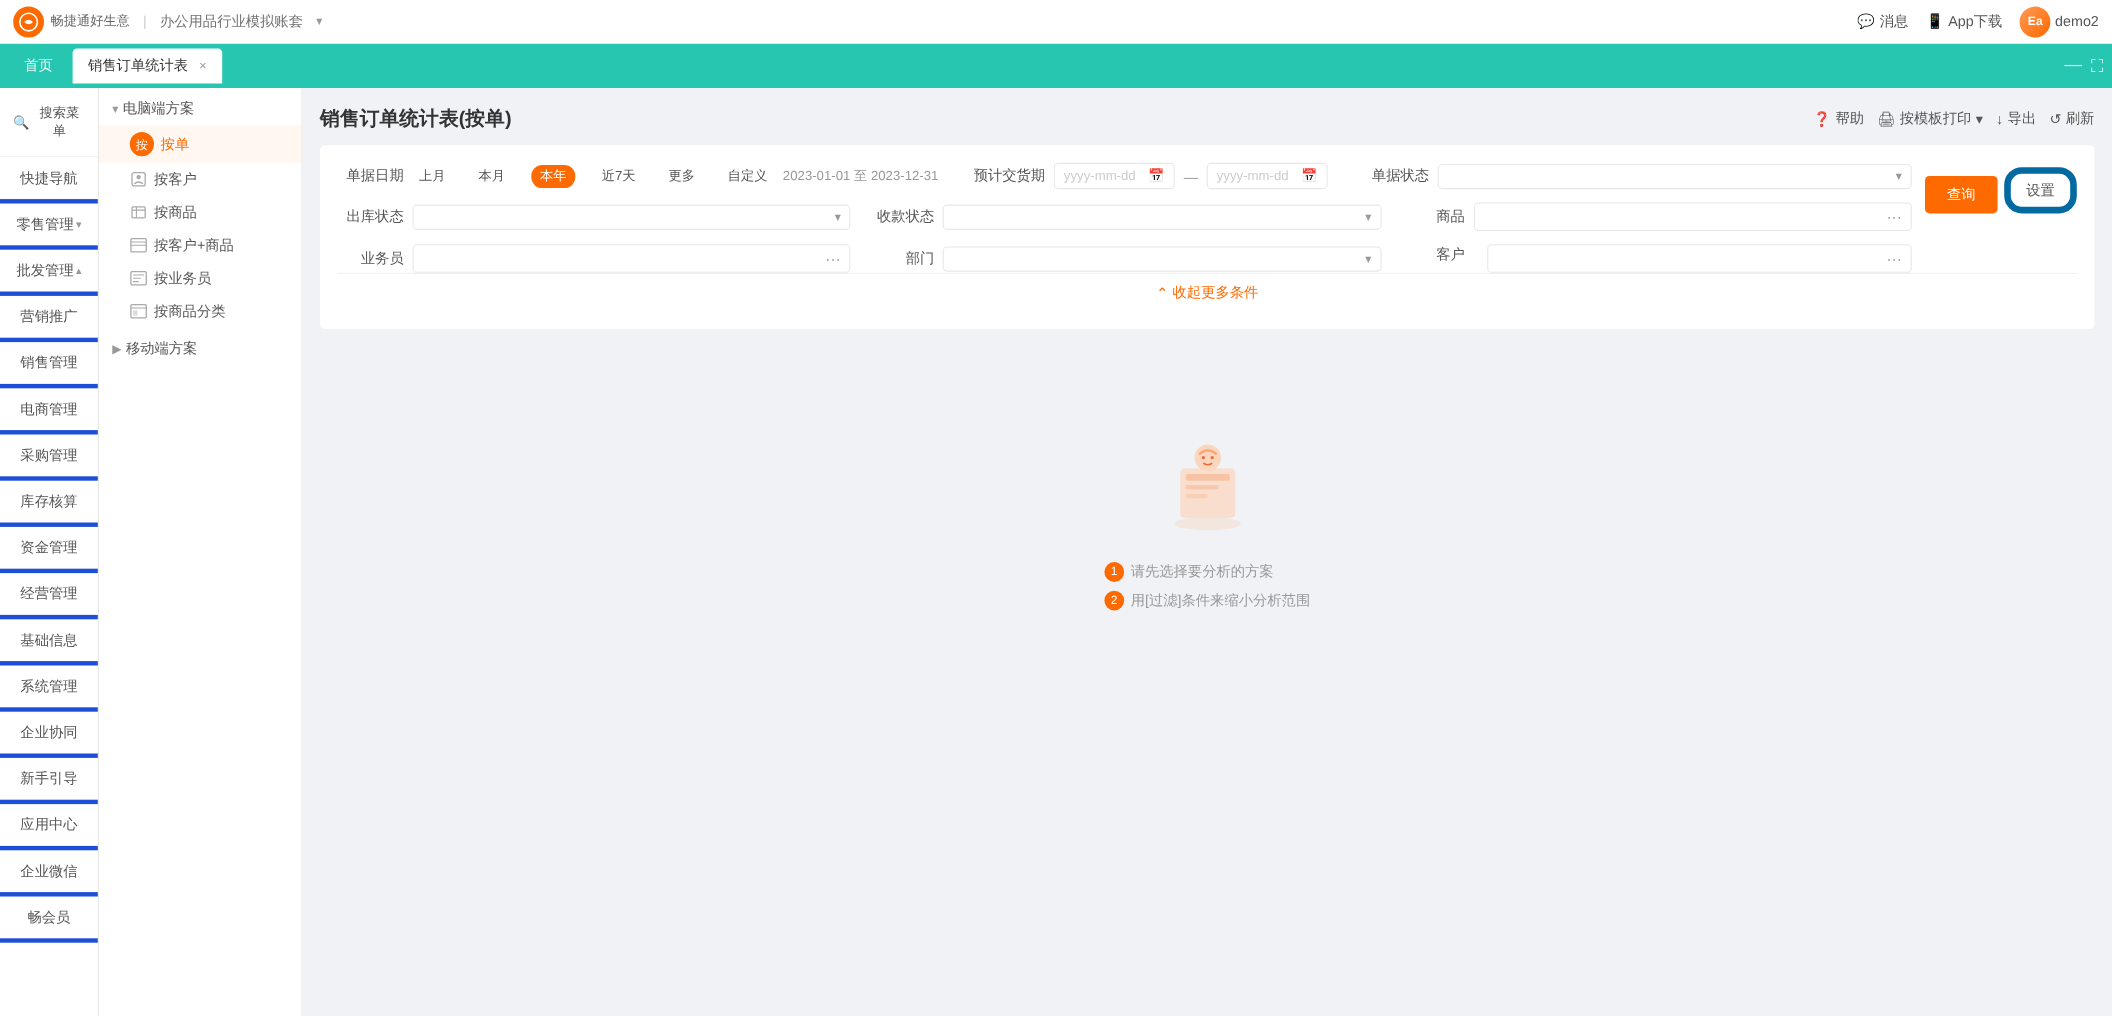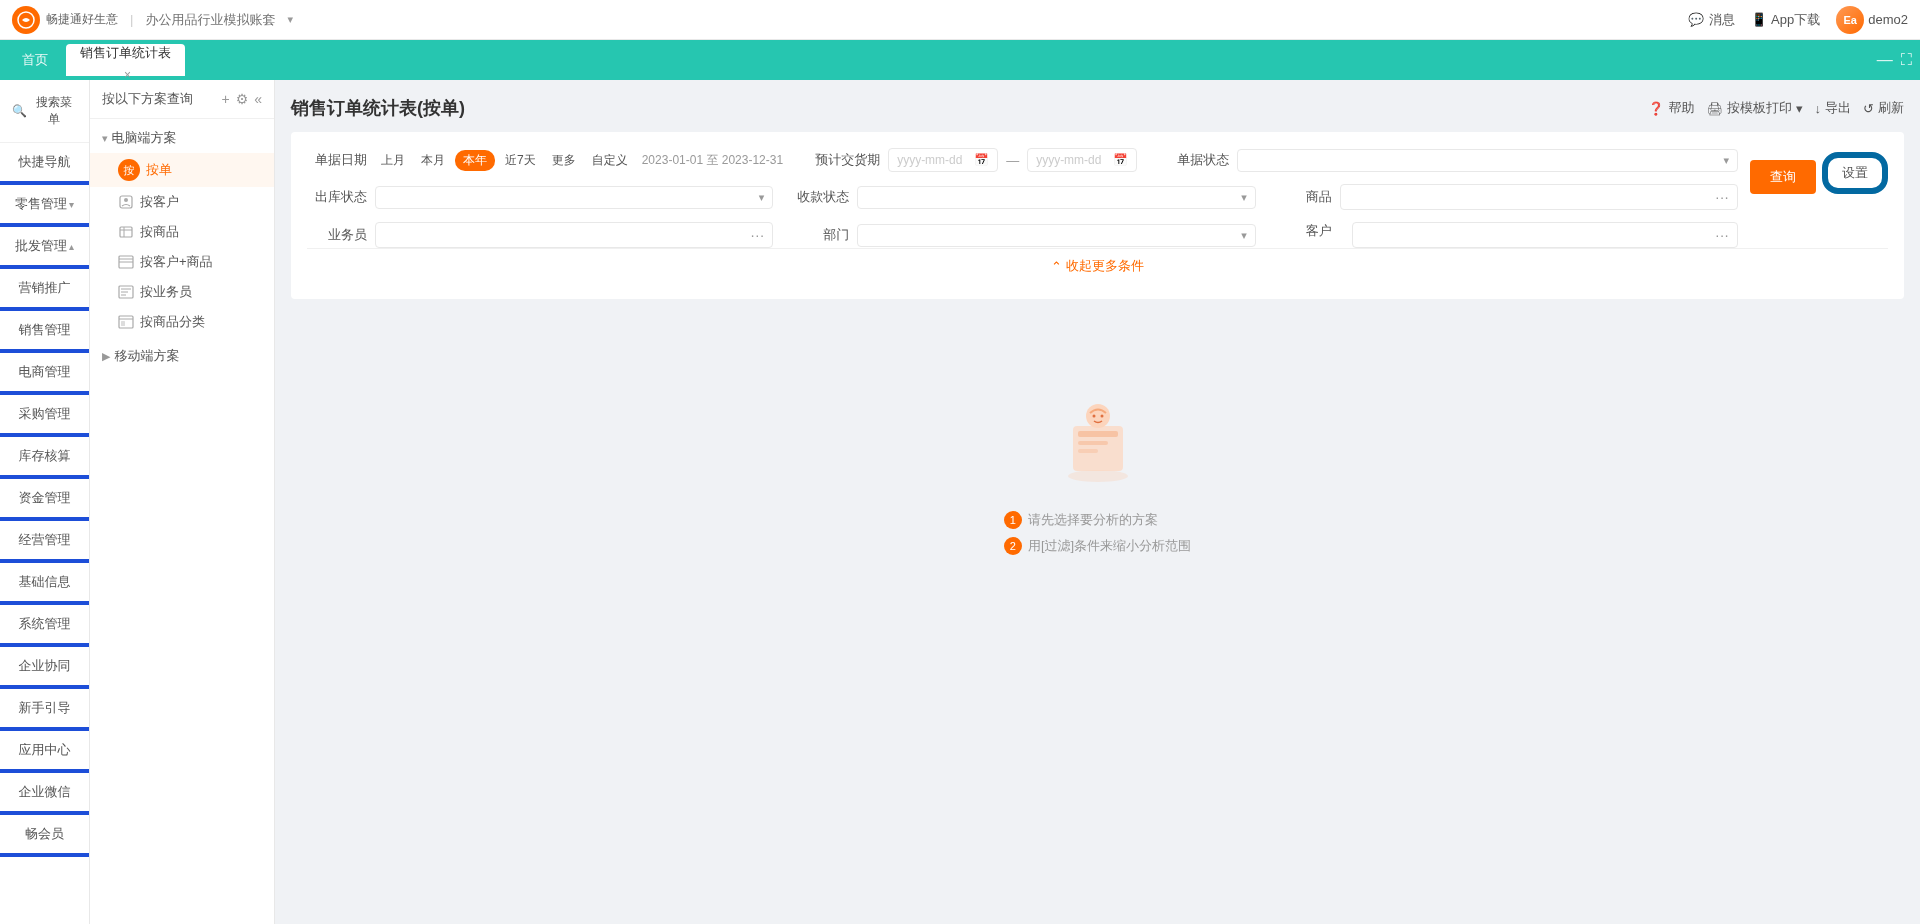--- a/index.html
+++ b/index.html
@@ -13,21 +13,21 @@
     .logo-text { font-size: 12px; color: #666; }
     .system-title { font-size: 13px; color: #737373; }
     .dropdown-arrow { color: #999; font-size: 11px; margin-left: 4px; cursor: pointer; }
     .top-bar-right { display: flex; align-items: center; gap: 16px; }
     .top-right-item { display: flex; align-items: center; gap: 4px; font-size: 13px; color: #555; cursor: pointer; }
     .avatar { width: 28px; height: 28px; border-radius: 50%; background: linear-gradient(135deg, #ff9a56, #ff6a00); display: flex; align-items: center; justify-content: center; color: #fff; font-size: 11px; font-weight: bold; }
 
     
     .tab-bar { background: #26c6b0; height: 40px; display: flex; align-items: center; padding: 0 8px; flex-shrink: 0; gap: 4px; }
     .tab-item { height: 32px; padding: 0 14px; display: flex; align-items: center; gap: 6px; cursor: pointer; font-size: 13px; color: rgba(255,255,255,0.85); border-radius: 4px 4px 0 0; }
-    .tab-item.active { background: #fff; color: #333; flex-direction: column; }
+    .tab-item.active { background: #fff; color: #333; }
     .tab-home { color: rgba(255,255,255,0.9); font-size: 13px; }
     .tab-close { font-size: 12px; color: #999; cursor: pointer; margin-left: 4px; }
     .tab-actions { margin-left: auto; display: flex; gap: 8px; }
     .tab-action-btn { color: rgba(255,255,255,0.85); cursor: pointer; font-size: 16px; background: none; border: none; }
 
     
     .main-layout { display: flex; flex: 1; overflow: hidden; }
 
     
     .sidebar { width: 90px; background: #fff; border-right: 1px solid #e8e8e8; display: flex; flex-direction: column; overflow-y: auto; flex-shrink: 0; }
@@ -60,21 +60,21 @@
     .page-header { display: flex; align-items: center; justify-content: space-between; margin-bottom: 12px; }
     .page-title { font-size: 18px; font-weight: 600; color: #333; }
     .page-actions { display: flex; gap: 12px; align-items: center; }
     .page-action-btn { display: flex; align-items: center; gap: 4px; font-size: 13px; color: #555; cursor: pointer; background: none; border: none; }
 
     
     .filter-card { background: #fff; border-radius: 4px; padding: 16px; margin-bottom: 12px; }
     .filter-row { display: flex; align-items: center; gap: 16px; margin-bottom: 12px; flex-wrap: wrap; }
     .filter-row:last-child { margin-bottom: 0; }
     .filter-label { font-size: 13px; color: #555; white-space: nowrap; min-width: 60px; text-align: right; }
-    .date-quick-btns { display: flex; gap: 4px; align-items: flex-start; }
+    .date-quick-btns { display: flex; gap: 18px; align-items: flex-start; }
     .date-quick-btn { font-size: 12px; color: #555; cursor: pointer; padding: 2px 6px; background: none; border: none; }
     .date-quick-btn.active { background: #ff6a00; color: #fff; border-radius: 10px; padding: 2px 8px; }
     .date-input { border: 1px solid #e8e8e8; border-radius: 4px; padding: 4px 8px; font-size: 12px; color: #999; width: 110px; display: flex; align-items: center; justify-content: space-between; cursor: pointer; }
     .date-separator { color: #999; }
 
     .select-input { border: 1px solid #e8e8e8; border-radius: 4px; padding: 4px 8px; font-size: 13px; color: #333; display: flex; align-items: center; justify-content: space-between; cursor: pointer; min-width: 180px; flex: 1; }
     .select-arrow { color: #999; font-size: 11px; }
     .select-dots { color: #999; font-size: 14px; cursor: pointer; }
 
     .collapse-btn { display: flex; align-items: center; justify-content: center; gap: 4px; font-size: 13px; color: #ff6a00; cursor: pointer; padding: 8px; background: #fff; border-top: 1px solid #f0f0f0; }
@@ -200,28 +200,20 @@
     </div>
     <div class="sidebar-nav-item">
       <span>企业微信</span>
     </div>
     <div class="sidebar-nav-item">
       <span>畅会员</span>
     </div>
   </div>
 
   <div class="left-panel">
-    <div class="left-panel-header">
-      <span class="left-panel-title">按以下方案查询</span>
-      <div class="left-panel-actions">
-        <span class="panel-action-icon">+</span>
-        <span class="panel-action-icon">⚙</span>
-        <span class="panel-action-icon">«</span>
-      </div>
-    </div>
 
     <div class="tree-section">
       <div class="tree-group-header">
         <span class="tree-group-arrow">▾</span>
         <span class="tree-group-label">电脑端方案</span>
       </div>
 
       <div class="tree-item active">
         <div class="tree-item-circle">按</div>
         <span>按单</span>

